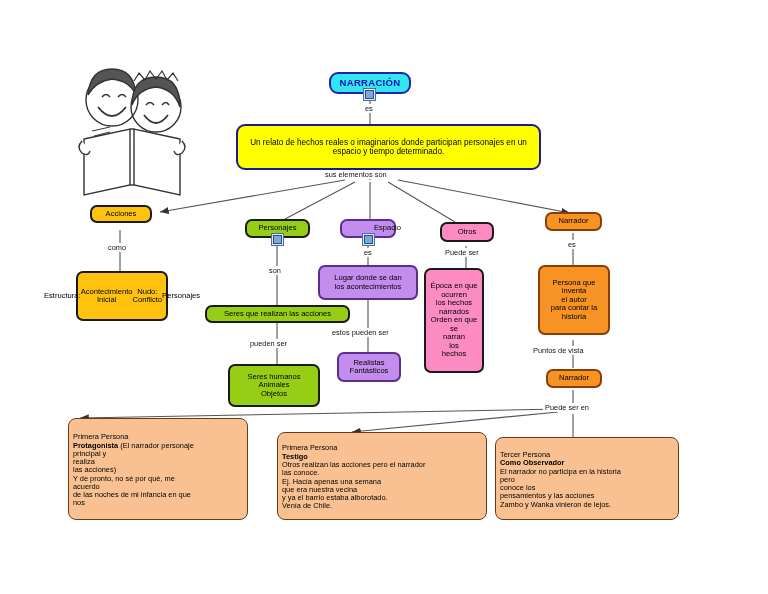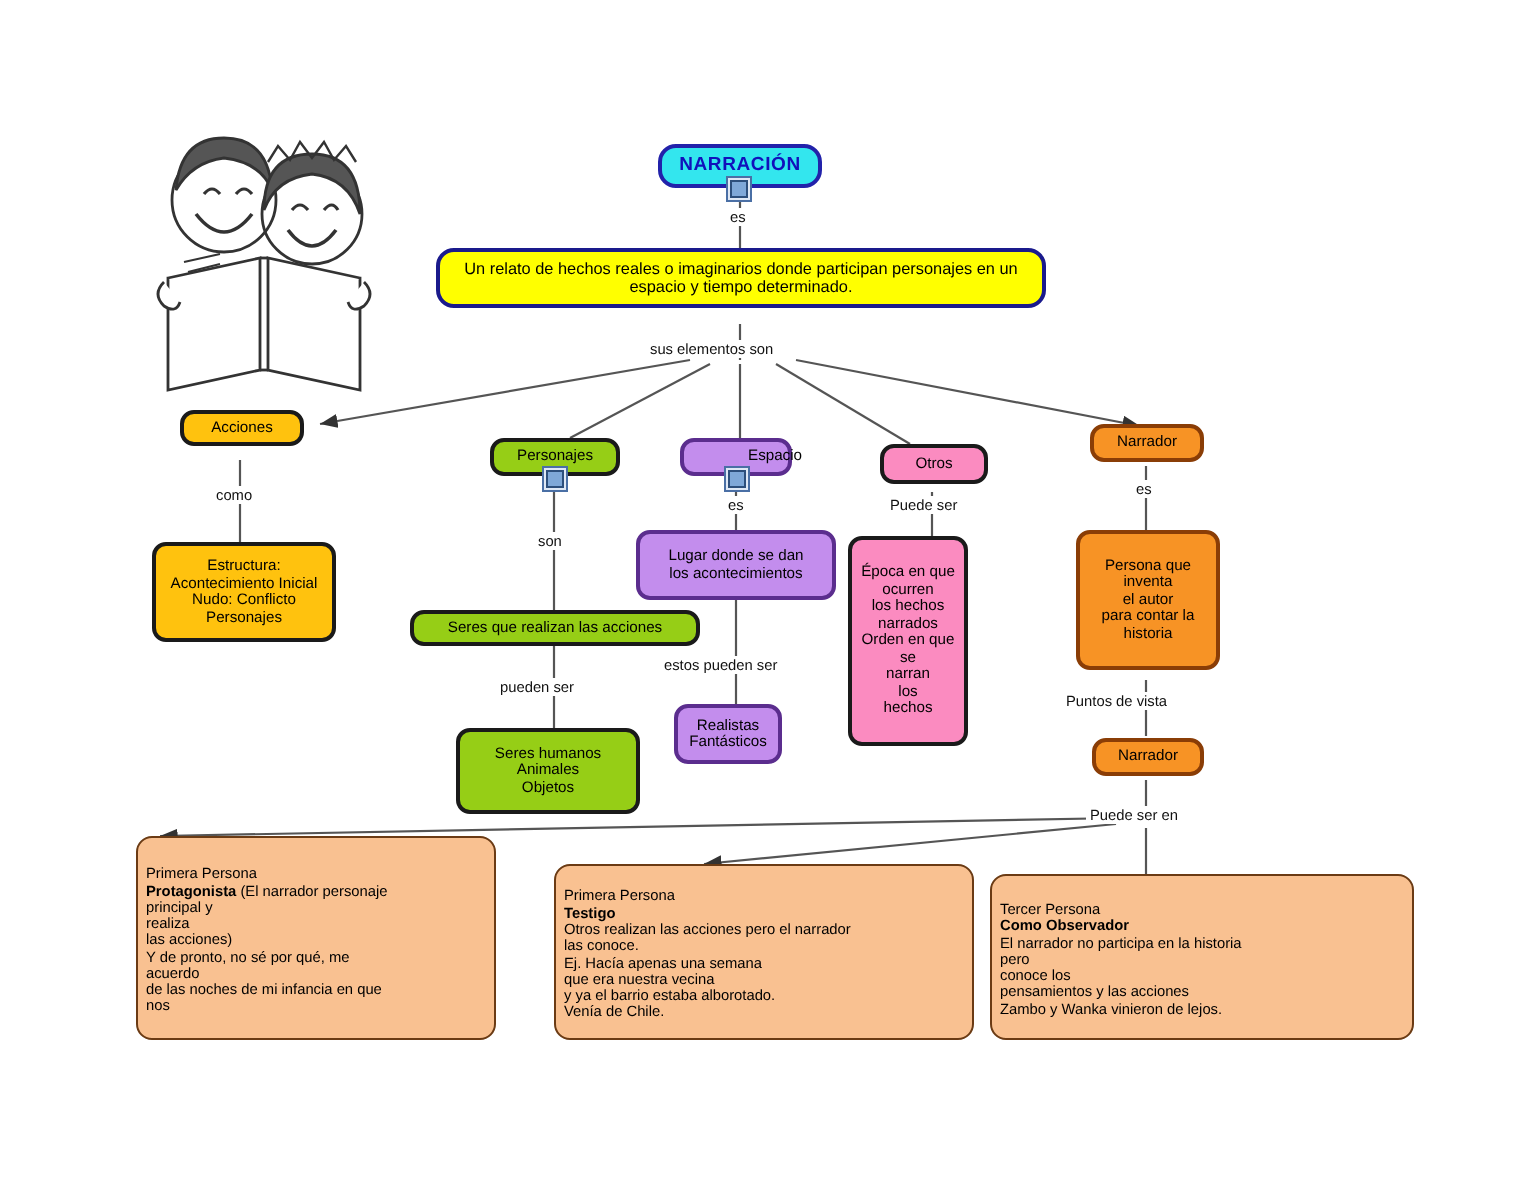--- a/index.html
+++ b/index.html
@@ -207,21 +207,21 @@
   </div>
 
   <div class="node title-node" style="left:329px; top:72px; width:82px; height:22px;">
     <span class="inner">NARRACIÓN</span>
   </div>
   <div class="badge" style="left:363px; top:88px;">
     <span class="sq"></span>
   </div>
   <div class="edge-label" style="left:363px; top:104px;">es</div>
 
-  <div class="node def-node" style="left:218px; top:124px; width:305px; height:30px;justify-content:flex-end;">
+  <div class="node def-node" style="left:236px; top:124px; width:305px; height:46px;justify-content:flex-end;">
     <span class="inner">Un relato de hechos reales o imaginarios donde participan personajes en un espacio y tiempo determinado.</span>
   </div>
   <div class="edge-label" style="left:323px; top:170px;">sus elementos son</div>
 
   <div class="node gold-node" style="left:90px; top:205px; width:62px; height:18px;">
     <span class="inner">Acciones</span>
   </div>
   <div class="edge-label" style="left:106px; top:243px;">como</div>
 
   <div class="node green-node" style="left:245px; top:219px; width:65px; height:19px;">
@@ -243,21 +243,21 @@
   <div class="node pink-node" style="left:440px; top:222px; width:54px; height:20px;">
     <span class="inner">Otros</span>
   </div>
   <div class="edge-label" style="left:443px; top:248px;">Puede ser</div>
 
   <div class="node orange-node" style="left:545px; top:212px; width:57px; height:19px;">
     <span class="inner">Narrador</span>
   </div>
   <div class="edge-label" style="left:566px; top:240px;">es</div>
 
-  <div class="node gold-node" style="left:76px; top:271px; width:92px; height:50px; flex-direction:column;">
+  <div class="node gold-node" style="left:76px; top:271px; width:92px; height:50px; flex-direction:row;">
     <span>Estructura:</span>
     <span>Acontecimiento Inicial</span>
     <span>Nudo: Conflicto</span>
     <span>Personajes</span>
   </div>
 
   <div class="node green-node" style="left:205px; top:305px; width:145px; height:18px;">
     <span class="inner">Seres que realizan las acciones</span>
   </div>
   <div class="edge-label" style="left:248px; top:339px;">pueden ser</div>
@@ -267,21 +267,21 @@
     <span>Animales</span>
     <span>Objetos</span>
   </div>
 
   <div class="node purple-node" style="left:318px; top:265px; width:100px; height:35px; flex-direction:column;">
     <span>Lugar donde se dan</span>
     <span>los acontecimientos</span>
   </div>
   <div class="edge-label" style="left:330px; top:328px;">estos pueden ser</div>
 
-  <div class="node purple-node" style="left:337px; top:352px; width:54px; height:30px; flex-direction:column;">
+  <div class="node purple-node" style="left:337px; top:352px; width:64px; height:30px; flex-direction:column;">
     <span>Realistas</span>
     <span>Fantásticos</span>
   </div>
 
   <div class="node pink-node" style="left:424px; top:268px; width:60px; height:105px; flex-direction:column;">
     <span>Época en que</span>
     <span>ocurren</span>
     <span>los hechos</span>
     <span>narrados</span>
     <span>Orden en que se</span>
@@ -320,21 +320,21 @@
     <span>Primera Persona</span>
     <span class="bold-line">Testigo</span>
     <span>Otros realizan las acciones pero el narrador</span>
     <span>las conoce.</span>
     <span>Ej. Hacía apenas una semana</span>
     <span>que era nuestra vecina</span>
     <span>y ya el barrio estaba alborotado.</span>
     <span>Venía de Chile.</span>
   </div>
 
-  <div class="node peach-node" style="left:495px; top:437px; width:212px; height:83px; flex-direction:column;">
+  <div class="node peach-node" style="left:495px; top:437px; width:184px; height:83px; flex-direction:column;">
     <span>Tercer Persona</span>
     <span class="bold-line">Como Observador</span>
     <span>El narrador no participa en la historia</span>
     <span>pero</span>
     <span>conoce los</span>
     <span>pensamientos y las acciones</span>
     <span>Zambo y Wanka vinieron de lejos.</span>
   </div>
 
 </div>

